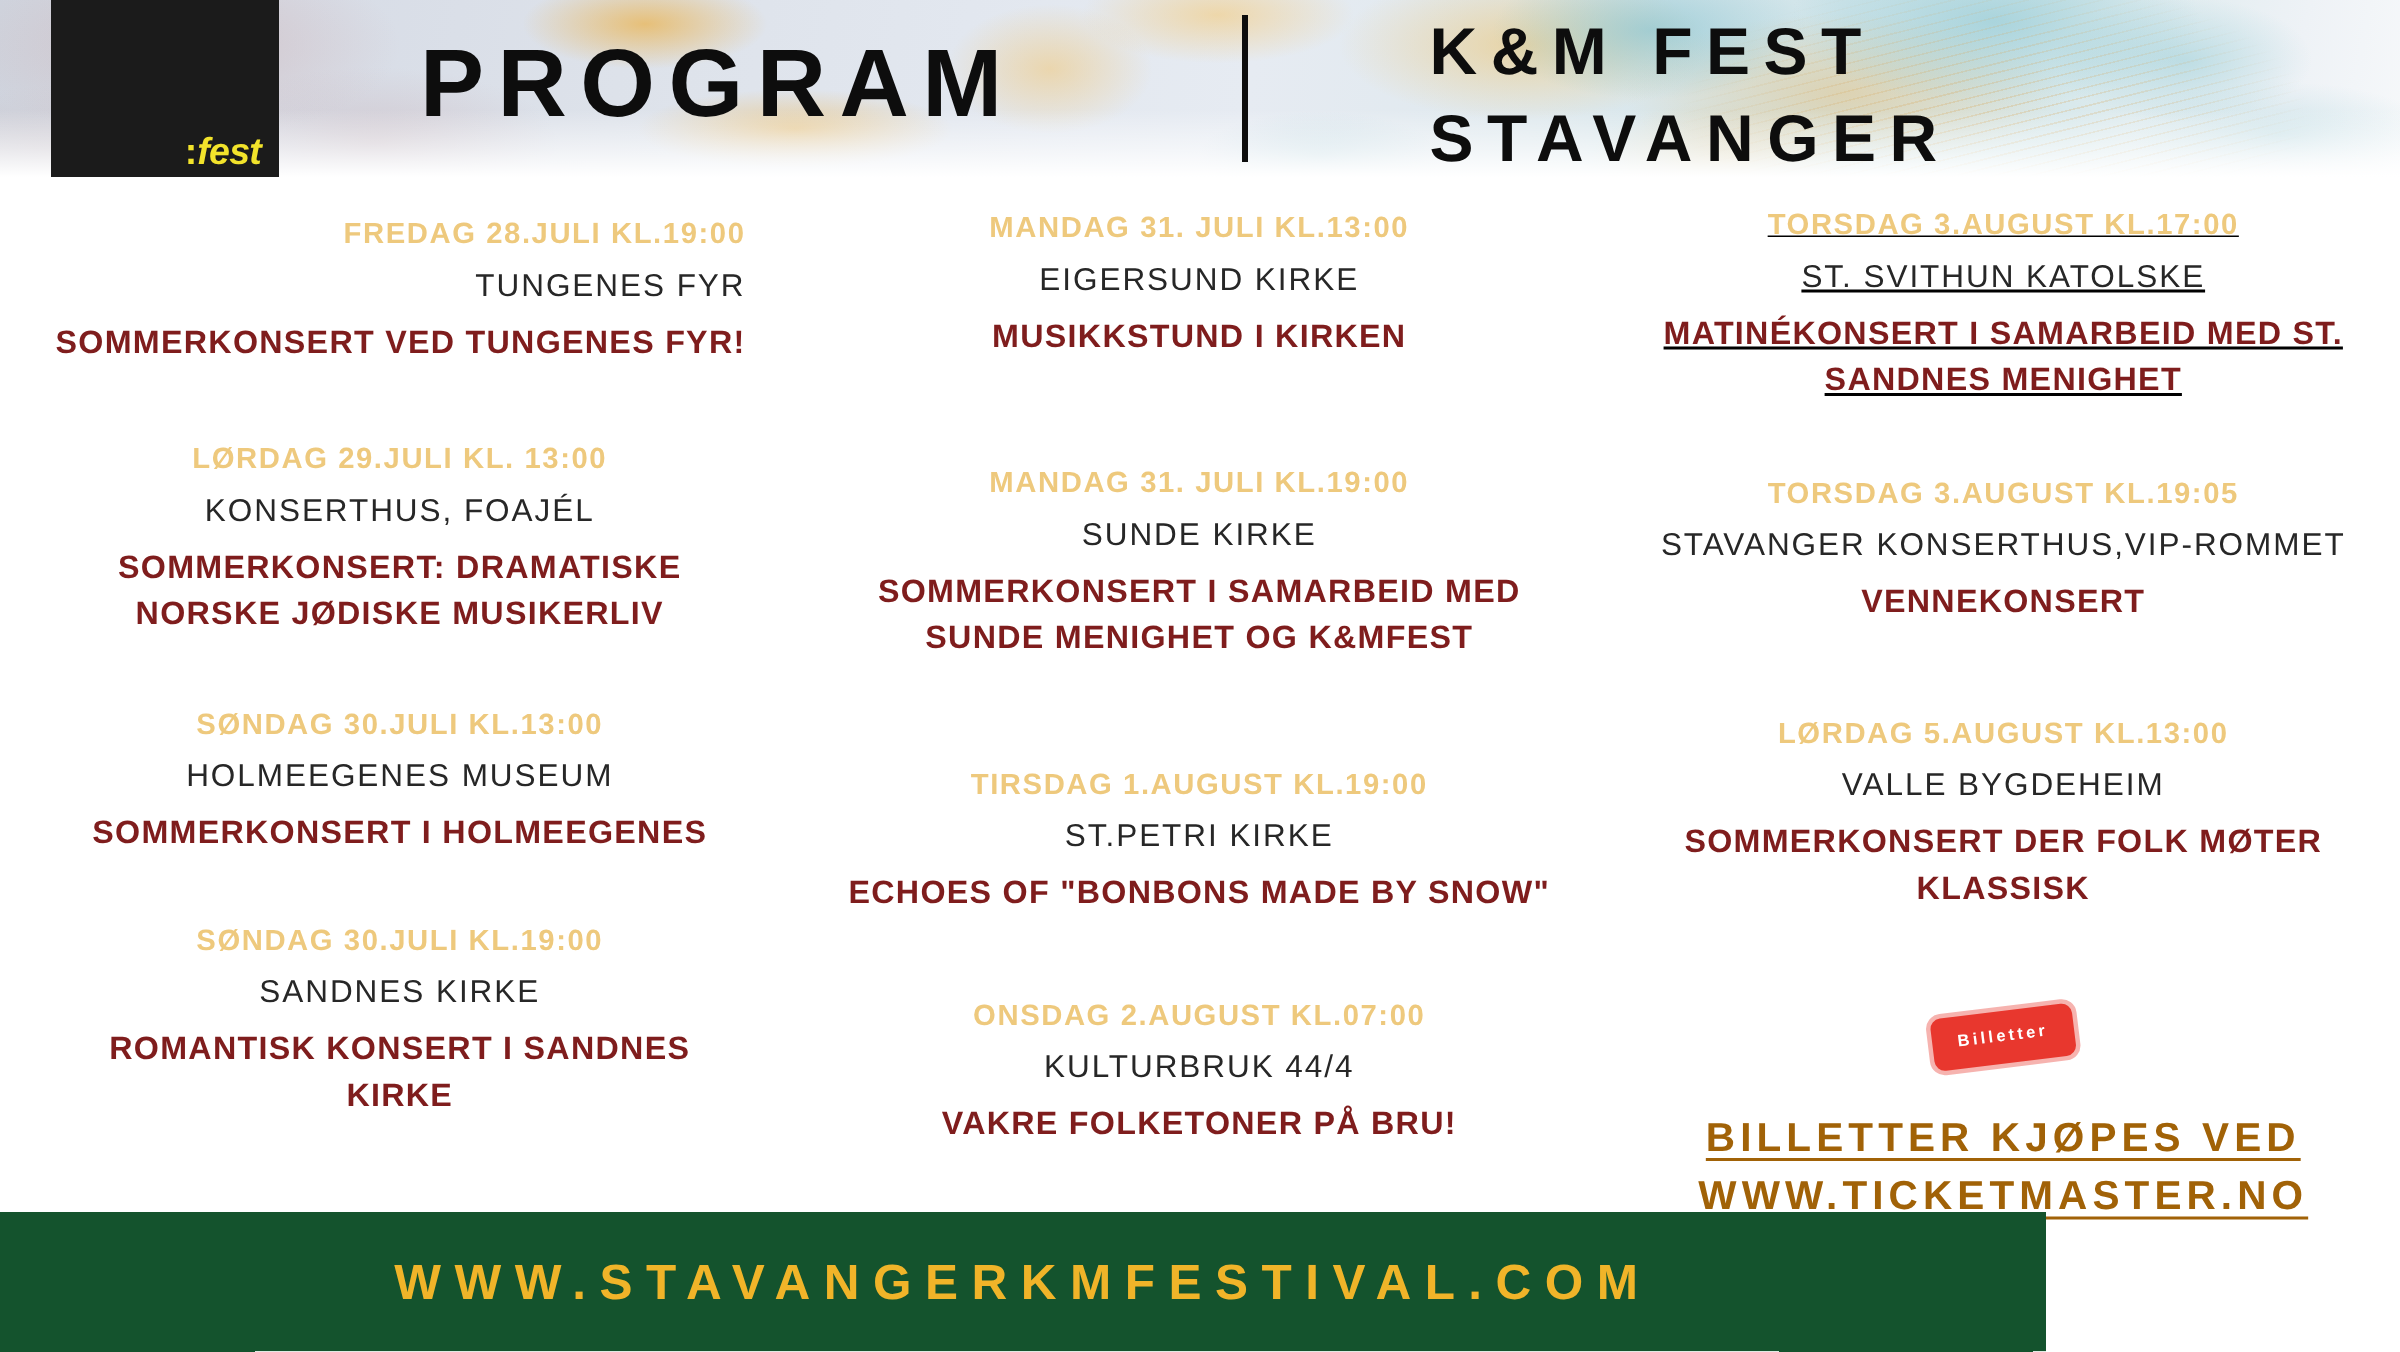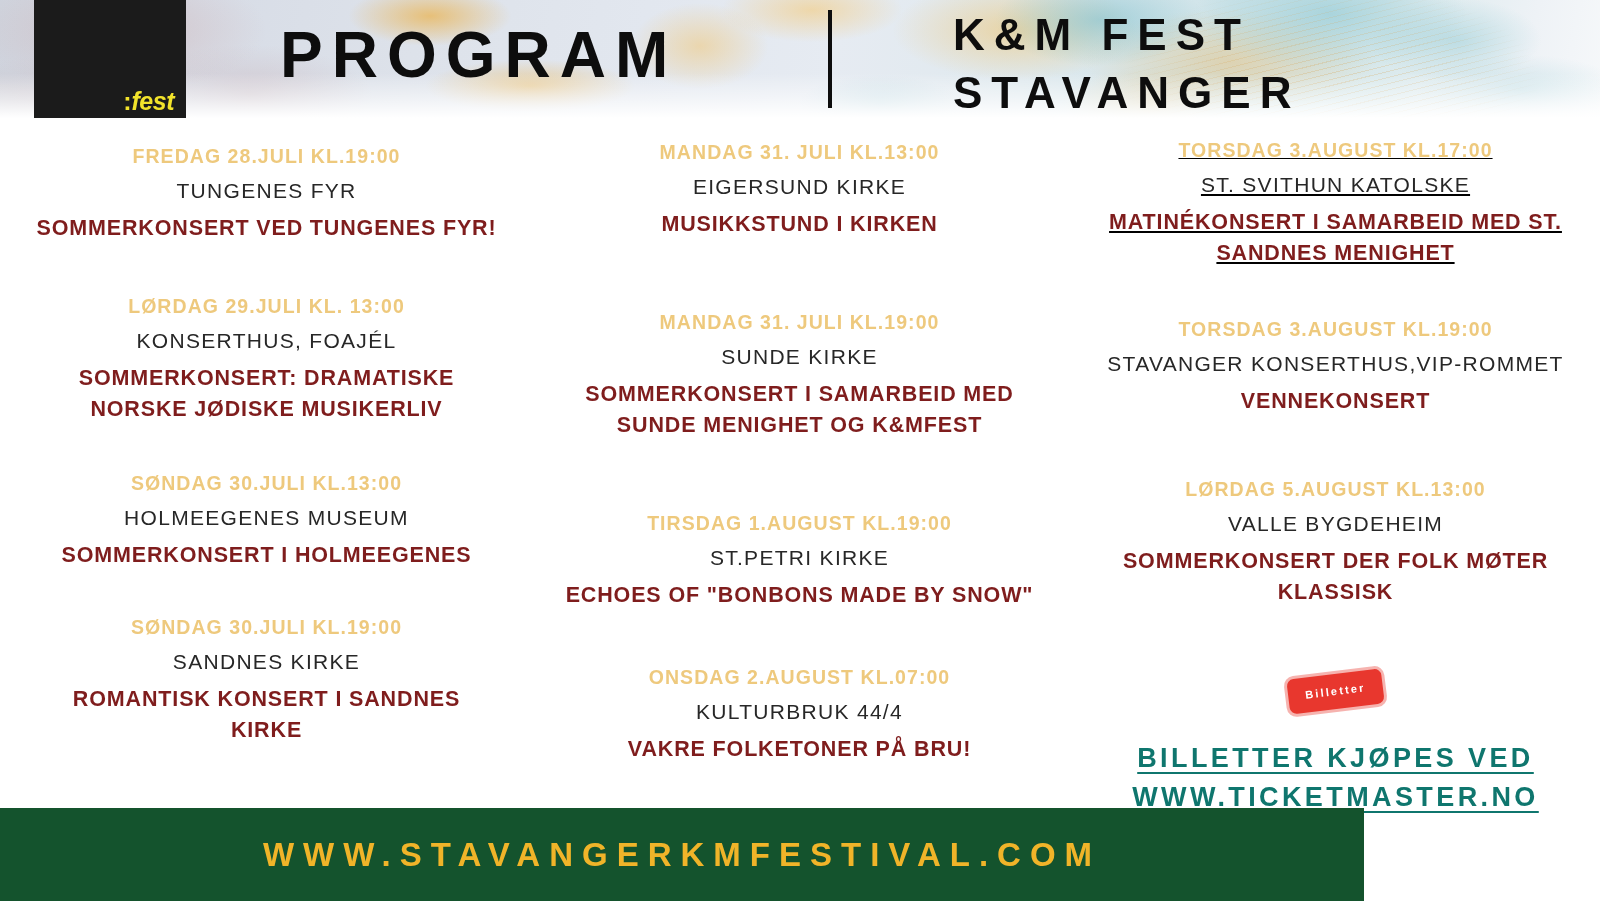--- a/index.html
+++ b/index.html
@@ -221,21 +221,21 @@
     font-size: 11px;
     font-weight: 600;
     letter-spacing: 2.2px;
     padding: 11px 17px 12px 17px;
     border-radius: 7px;
     transform: rotate(-7deg);
     box-shadow: 0 0 0 3px rgba(232,55,46,.38);
   }
   .ticket-text {
     margin-top: 30px;
-    color: #0f766e;
+    color: #a16207;
     font-weight: 700;
     font-size: 27px;
     letter-spacing: 3.4px;
     line-height: 1.42;
   }
   .ticket-text .u {
     text-decoration: underline;
     text-decoration-thickness: 2px;
     text-underline-offset: 5px;
   }
@@ -281,21 +281,21 @@
 
     <div class="header-right">
       <div>K&amp;M FEST</div>
       <div>STAVANGER</div>
     </div>
   </div>
 
   <div class="columns">
 
     <div class="col col-1">
-      <div class="event" style="margin-top:24px;">
+      <div class="event" style="margin-top:24px;text-align:right;">
         <p class="event-date">FREDAG 28.JULI KL.19:00</p>
         <p class="event-venue">TUNGENES FYR</p>
         <p class="event-title">SOMMERKONSERT VED TUNGENES FYR!</p>
       </div>
       <div class="event" style="margin-top:48px;">
         <p class="event-date">LØRDAG 29.JULI KL. 13:00</p>
         <p class="event-venue">KONSERTHUS, FOAJÉL</p>
         <p class="event-title">SOMMERKONSERT: DRAMATISKE NORSKE JØDISKE MUSIKERLIV</p>
       </div>
       <div class="event" style="margin-top:44px;">
@@ -333,21 +333,21 @@
       </div>
     </div>
 
     <div class="col col-3">
       <div class="event" style="margin-top:18px;text-decoration:underline;">
         <p class="event-date">TORSDAG 3.AUGUST KL.17:00</p>
         <p class="event-venue">ST. SVITHUN KATOLSKE</p>
         <p class="event-title">MATINÉKONSERT I SAMARBEID MED ST. SANDNES MENIGHET</p>
       </div>
       <div class="event" style="margin-top:46px;">
-        <p class="event-date">TORSDAG 3.AUGUST KL.19:00</p>
+        <p class="event-date">TORSDAG 3.AUGUST KL.19:05</p>
         <p class="event-venue">STAVANGER KONSERTHUS,VIP-ROMMET</p>
         <p class="event-title">VENNEKONSERT</p>
       </div>
       <div class="event" style="margin-top:58px;">
         <p class="event-date">LØRDAG 5.AUGUST KL.13:00</p>
         <p class="event-venue">VALLE BYGDEHEIM</p>
         <p class="event-title">SOMMERKONSERT DER FOLK MØTER KLASSISK</p>
       </div>
 
       <div class="tickets">

